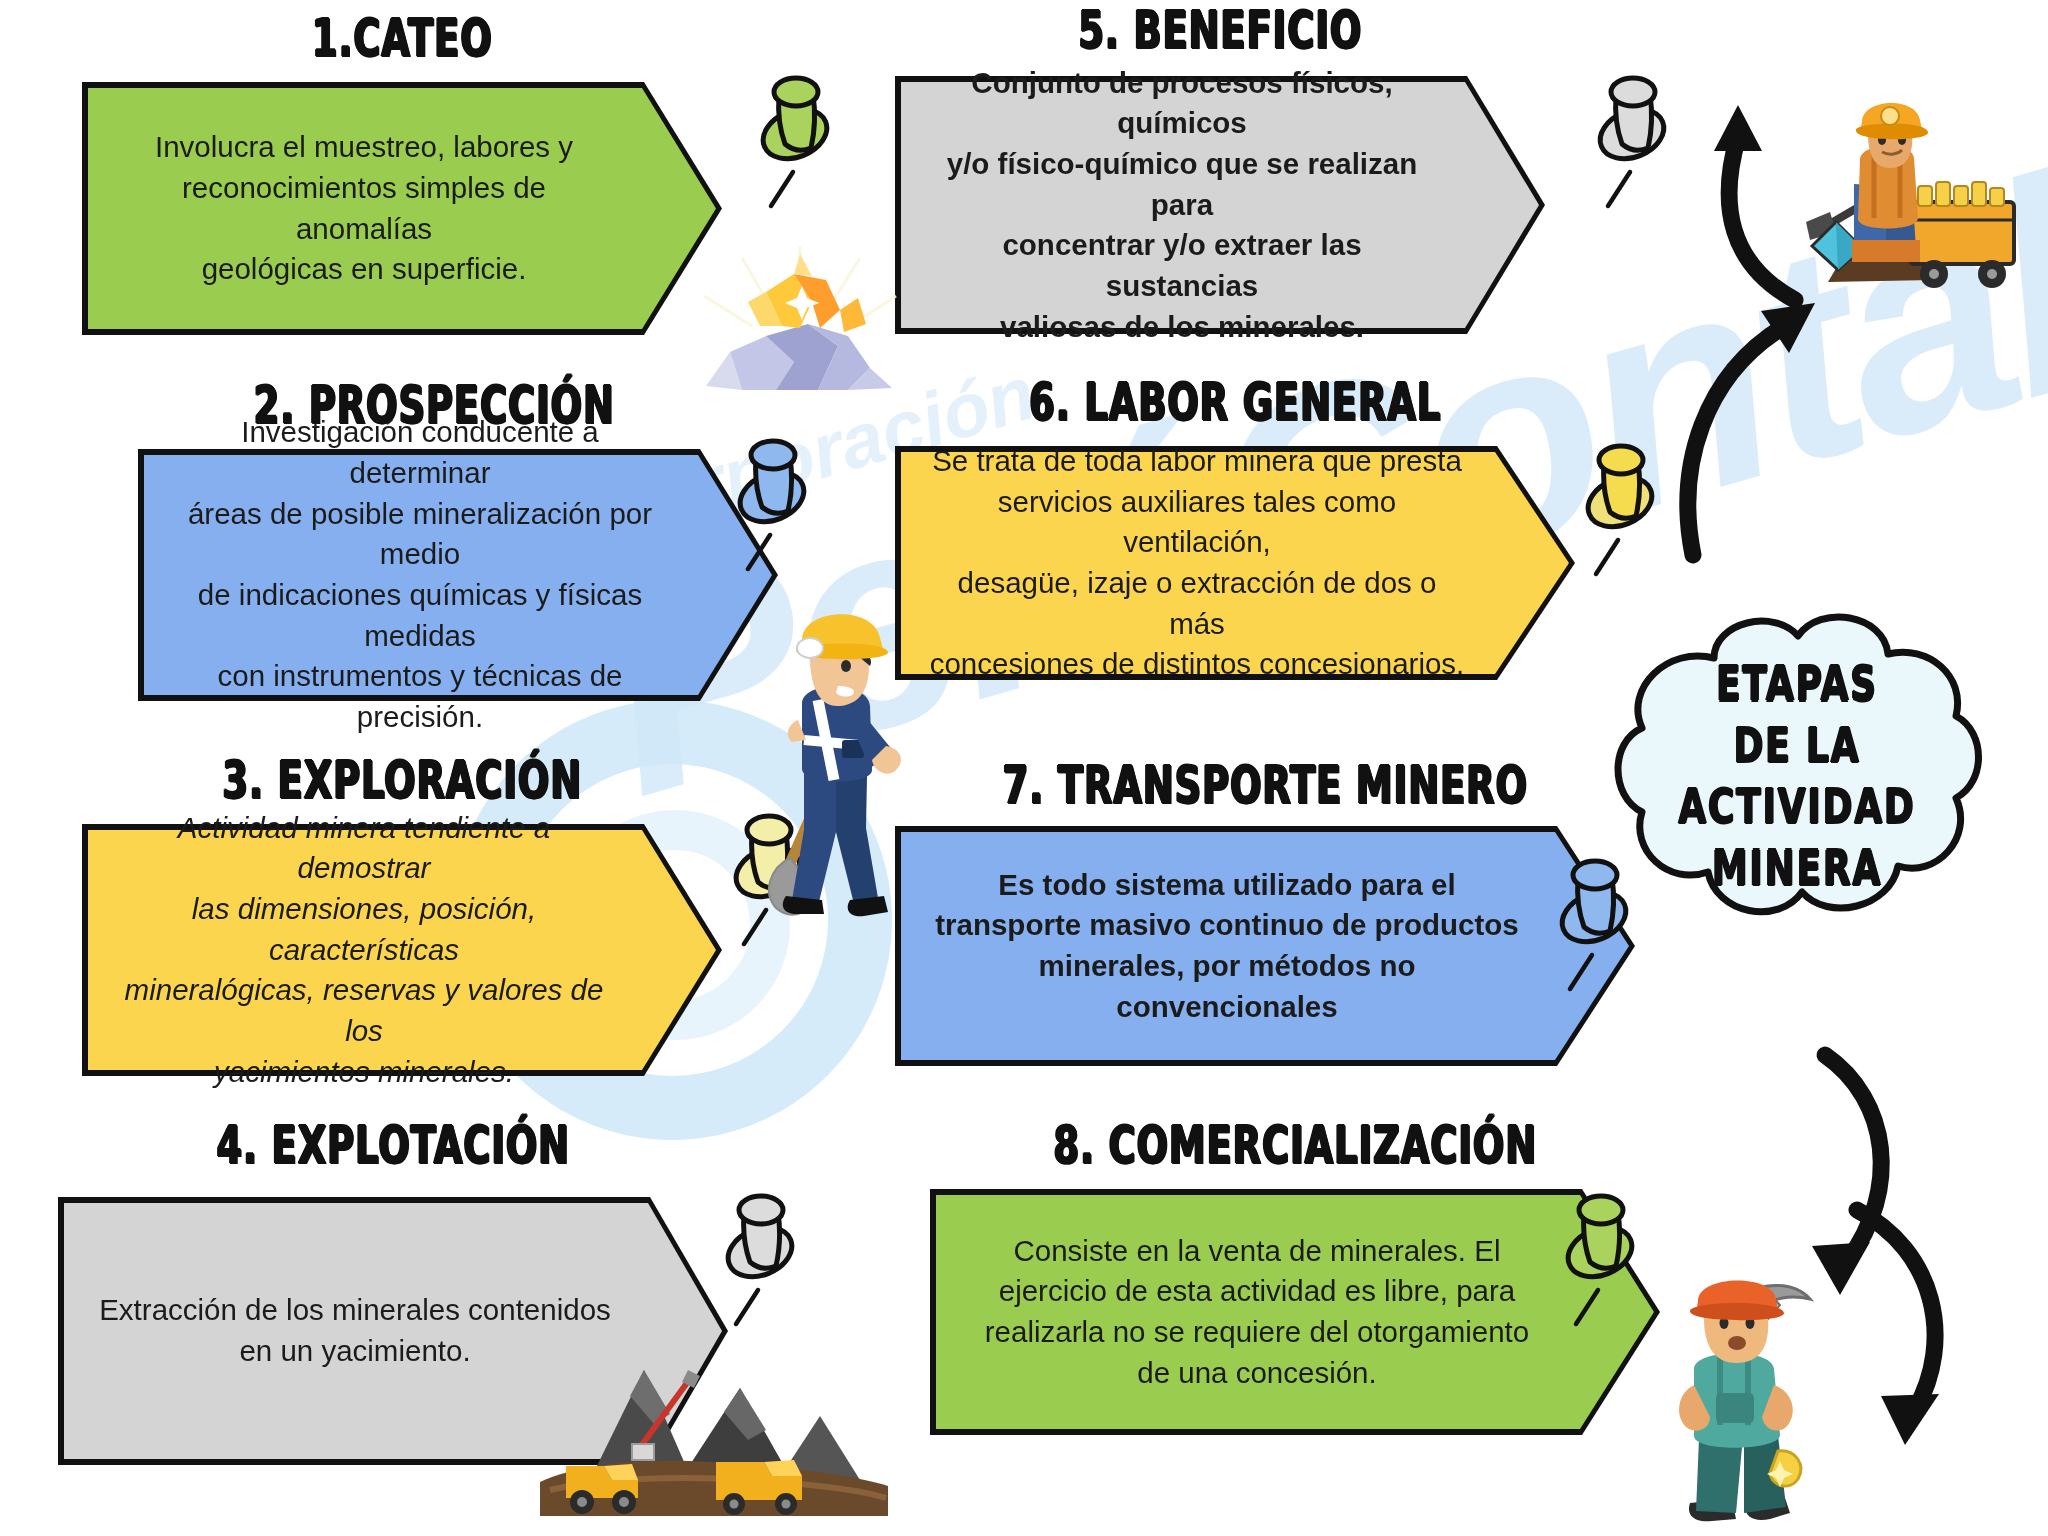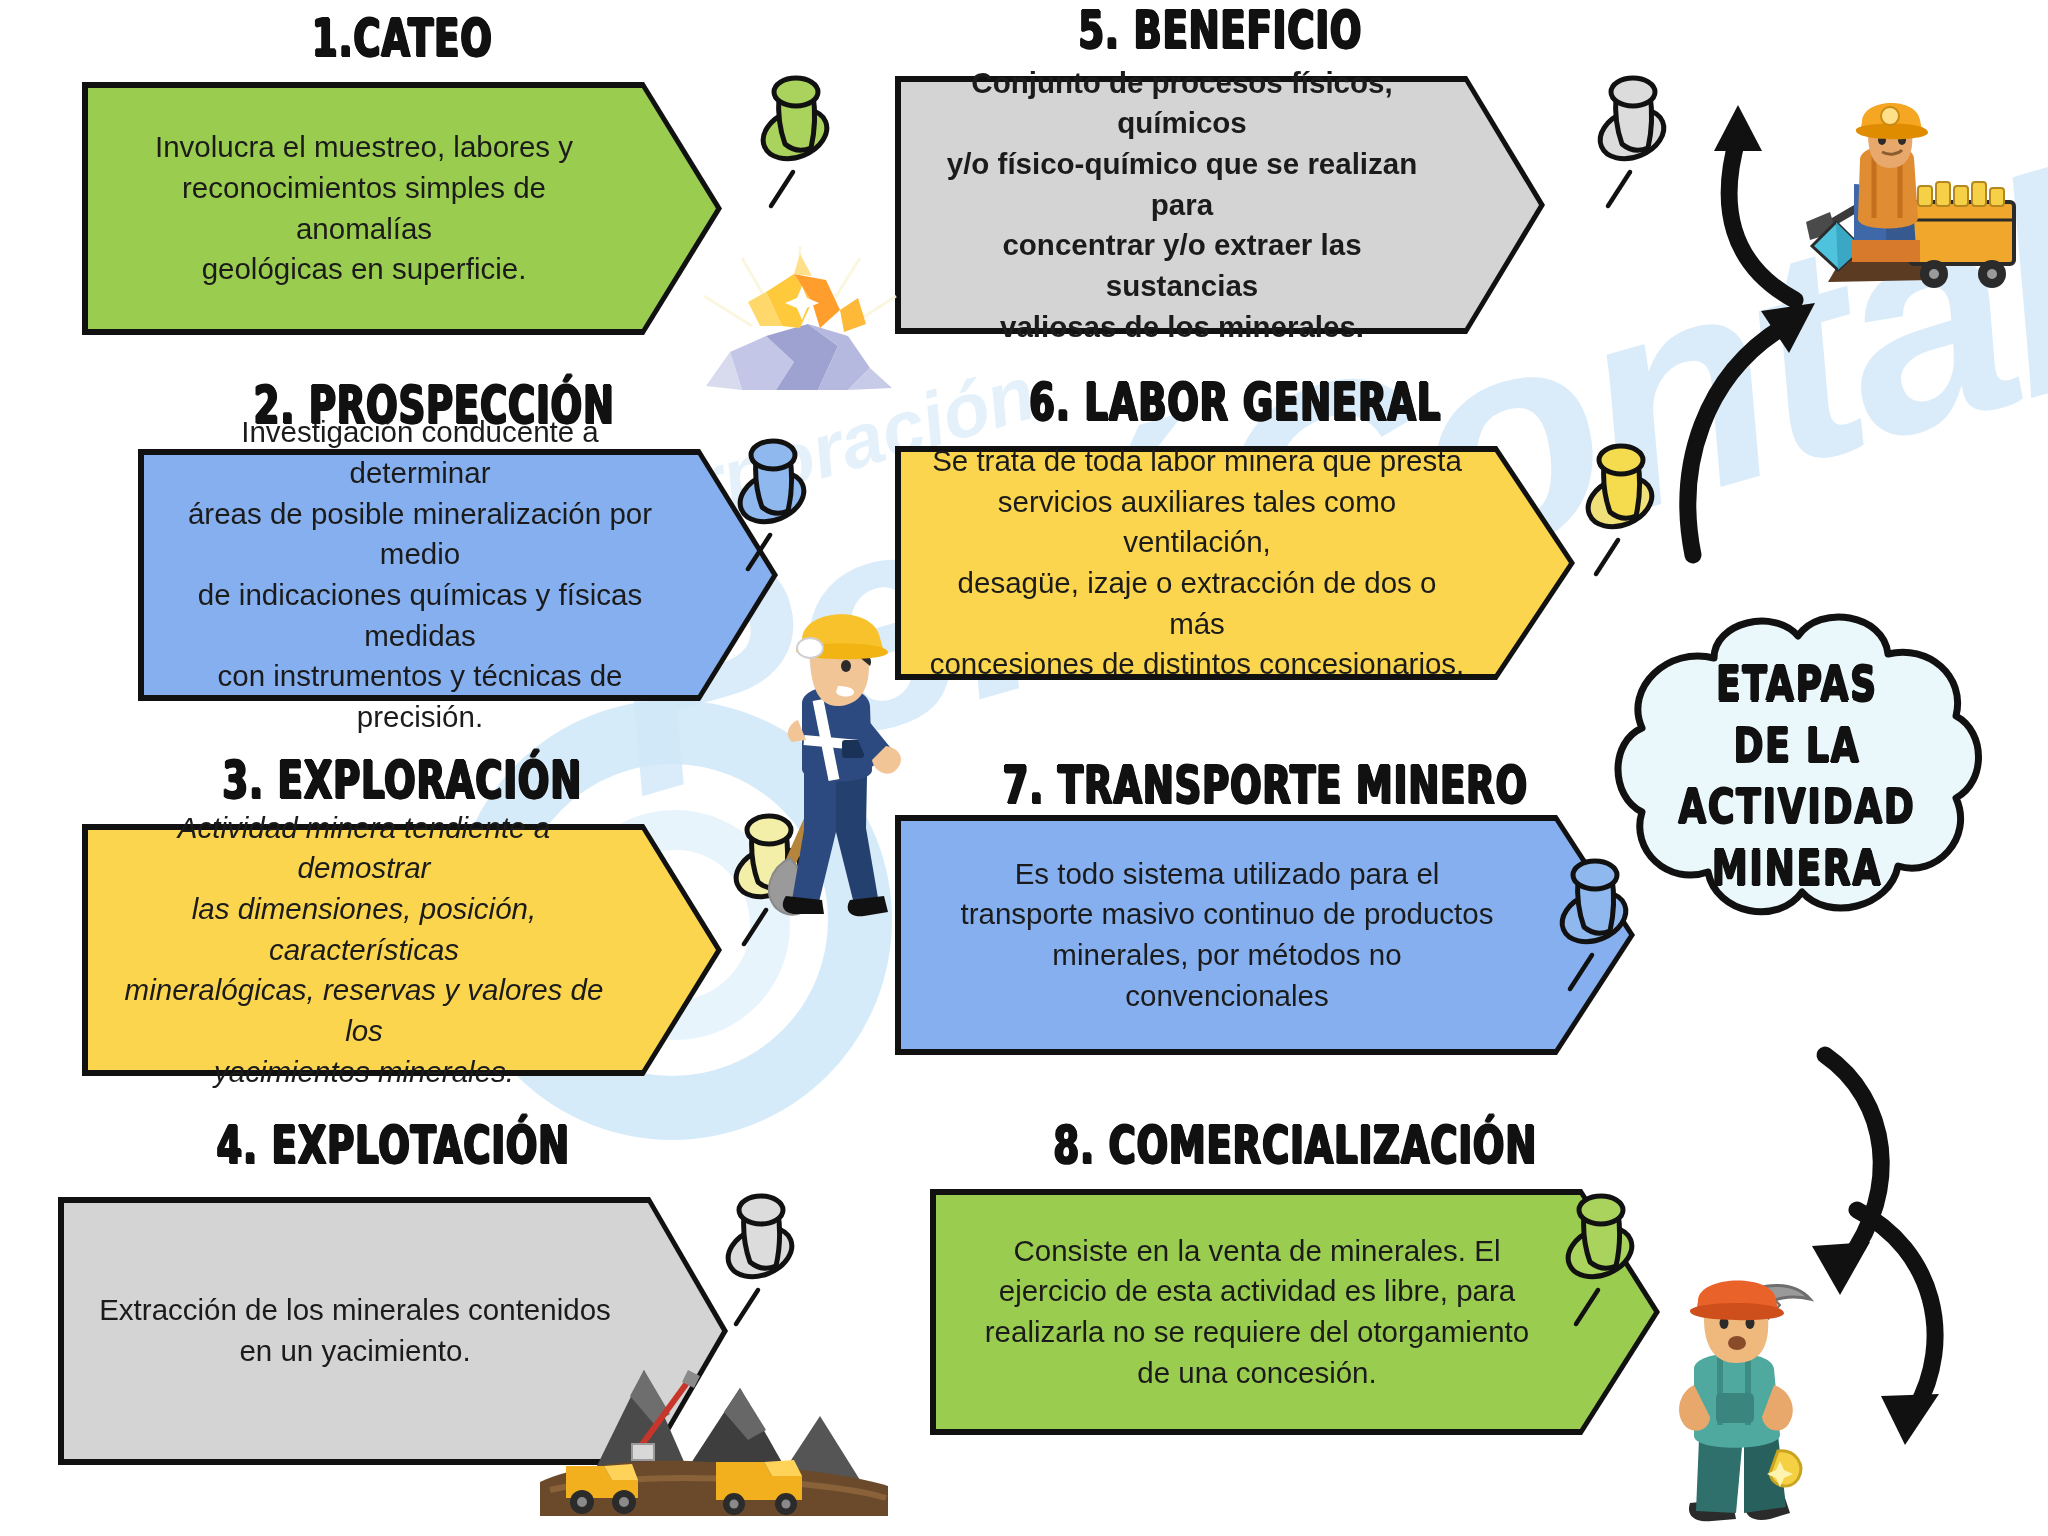--- a/index.html
+++ b/index.html
@@ -184,21 +184,21 @@
       <div class="arrow-fill" style="background:#FBD54E"></div>
       <div class="arrow-text">Se trata de toda labor minera que presta
 servicios auxiliares tales como ventilación,
 desagüe, izaje o extracción de dos o más
 concesiones de distintos concesionarios.</div>
     </div>
   </div>
 
   <div class="block" style="left:895px; top:765px; width:740px;">
     <div class="title">7. TRANSPORTE MINERO</div>
-    <div class="arrowwrap" style="margin-top:0; width:740px; height:240px;">
+    <div class="arrowwrap" style="margin-top:11px; width:740px; height:240px;font-weight:bold;">
       <div class="arrow-shape"></div>
       <div class="arrow-fill" style="background:#85AFEE"></div>
       <div class="arrow-text">Es todo sistema utilizado para el
 transporte masivo continuo de productos
 minerales, por métodos no
 convencionales</div>
     </div>
   </div>
 
   <div class="block" style="left:930px; top:1125px; width:730px;">

